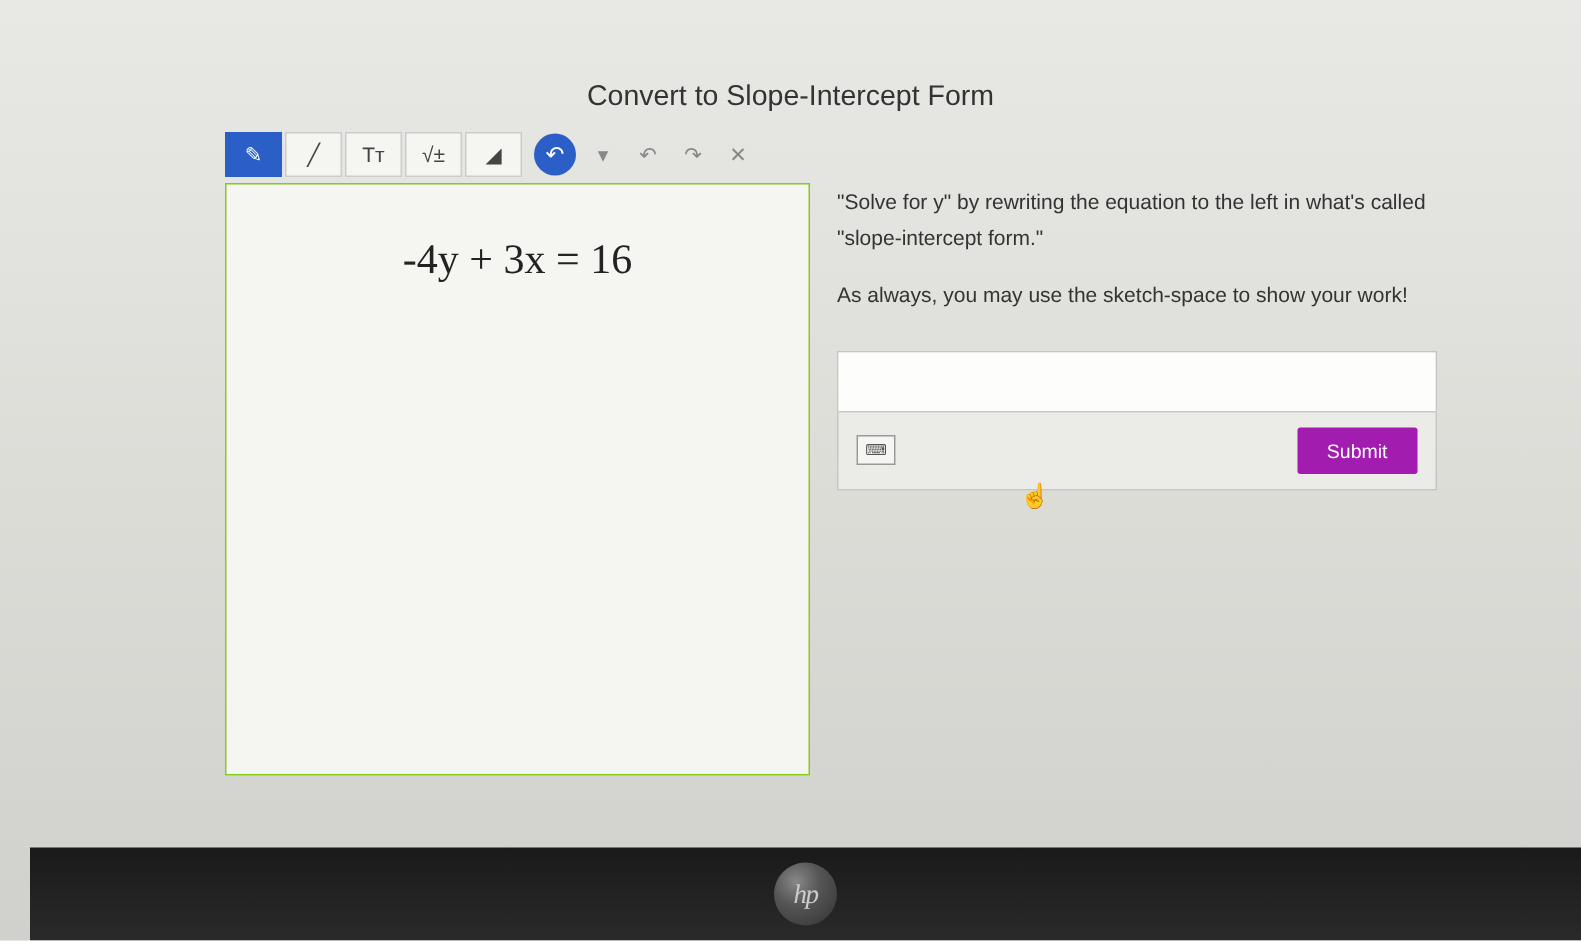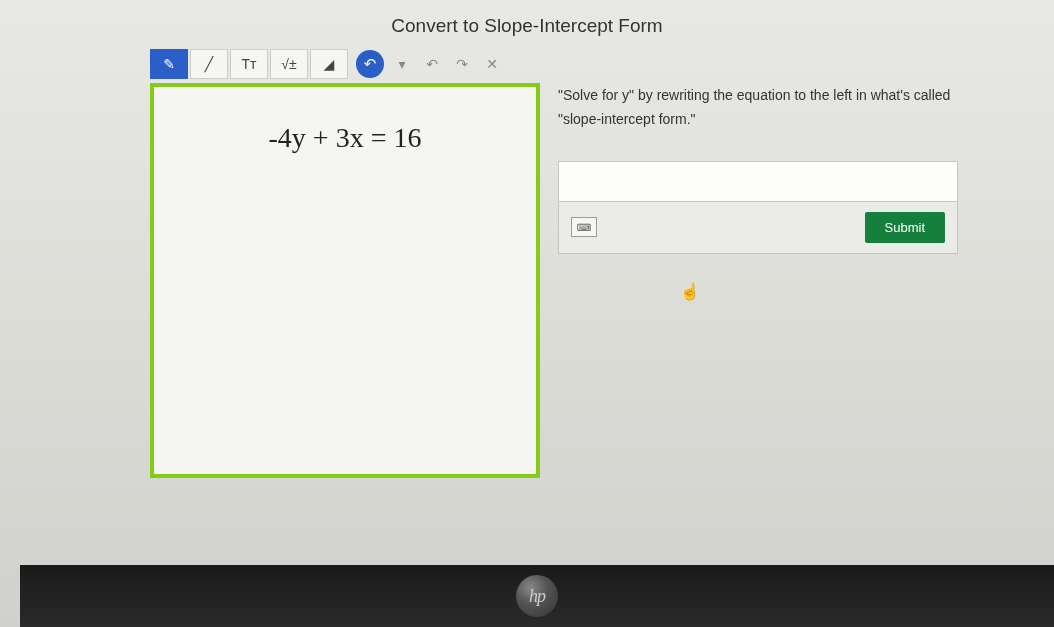--- a/index.html
+++ b/index.html
@@ -8,20 +8,21 @@
     background: linear-gradient(180deg, #e8e8e5 0%, #ddddd8 50%, #d0d0cc 100%);
     width: 1054px;
     height: 627px;
     overflow: hidden;
     position: relative;
   }
   .content-area {
     position: relative;
     padding: 15px 0 0 0;
     height: 560px;
+    margin-top: 39px;
   }
   .page-title {
     text-align: center;
     font-size: 19px;
     color: #333;
     font-weight: 400;
     margin-bottom: 12px;
   }
   .main-row {
     display: flex;
@@ -73,21 +74,21 @@
     justify-content: center;
     color: #888;
     font-size: 14px;
     cursor: pointer;
     margin-left: 4px;
   }
   .sketch-panel {
     width: 390px;
     height: 395px;
     background: #f5f5f2;
-    border: 4px solid #84cc16;
+    border: 1px solid #84cc16;
     padding: 30px 20px;
   }
   .equation {
     font-family: "Times New Roman", serif;
     font-size: 28px;
     color: #222;
     text-align: center;
     margin-top: 5px;
   }
   .right-col {
@@ -136,21 +137,21 @@
     border: 1px solid #999;
     background: #f5f5f2;
     display: flex;
     align-items: center;
     justify-content: center;
     font-size: 10px;
     cursor: pointer;
     color: #555;
   }
   .submit-btn {
-    background: #15803d;
+    background: #a21caf;
     color: #fff;
     border: none;
     padding: 8px 20px;
     font-size: 13px;
     cursor: pointer;
     border-radius: 2px;
   }
   .cursor-hand {
     position: absolute;
     left: 680px;
@@ -228,20 +229,21 @@
       </div>
 
       <div class="sketch-panel">
         <div class="equation">-4y + 3x = 16</div>
       </div>
     </div>
 
     <div class="right-col">
       <p class="instr-line">"Solve for y" by rewriting the equation to the left in what's called</p>
       <p class="instr-line">"slope-intercept form."</p>
+      <p class="instr-block2">As always, you may use the sketch-space to show your work!</p>
 
       <div class="answer-group">
         <input class="answer-input" type="text" placeholder="" style="">
         <div class="answer-footer">
           <div class="keyboard-btn">
             <span>⌨</span>
           </div>
           <button class="submit-btn">Submit</button>
         </div>
       </div>

